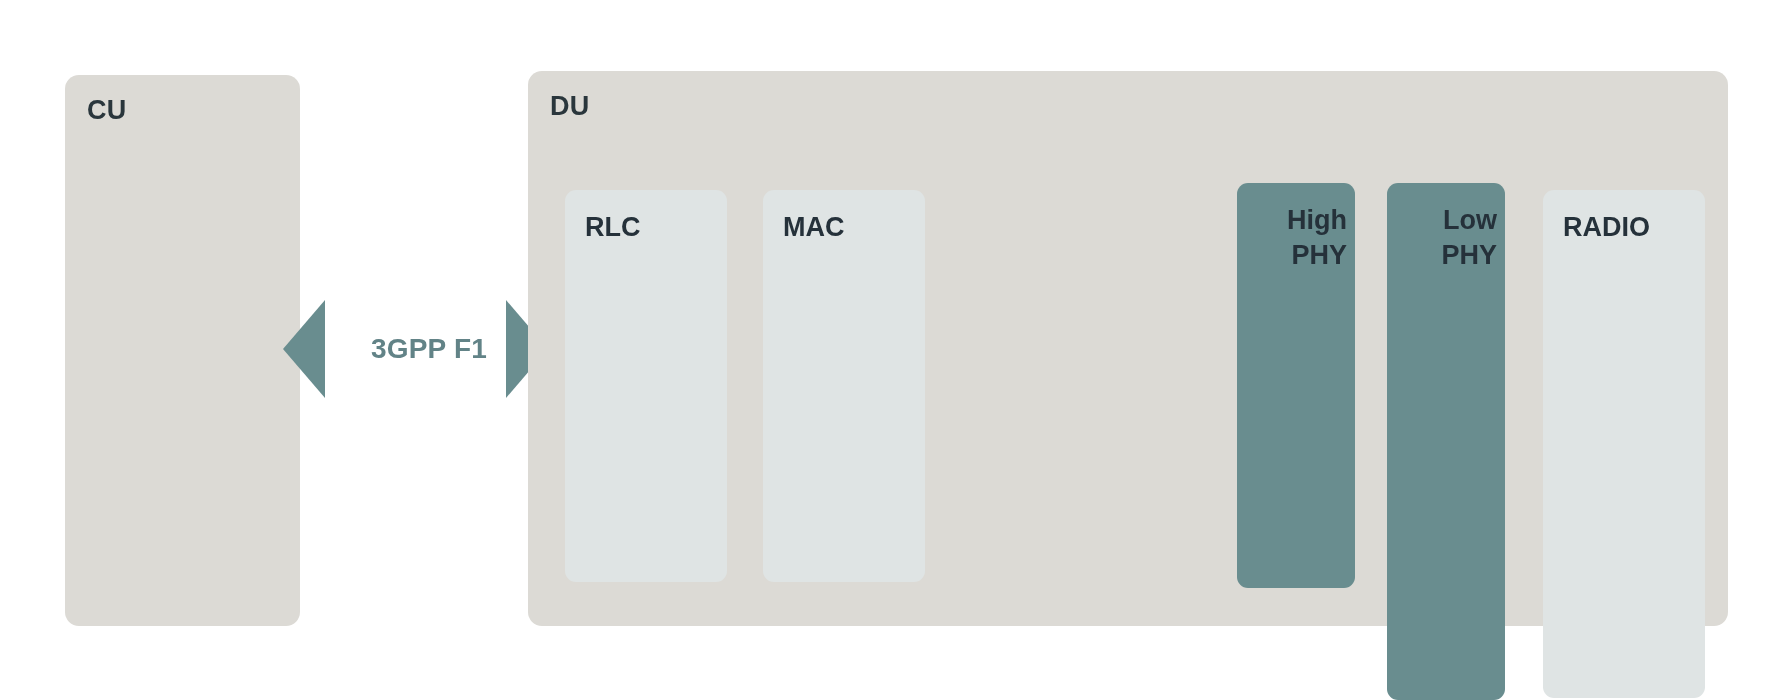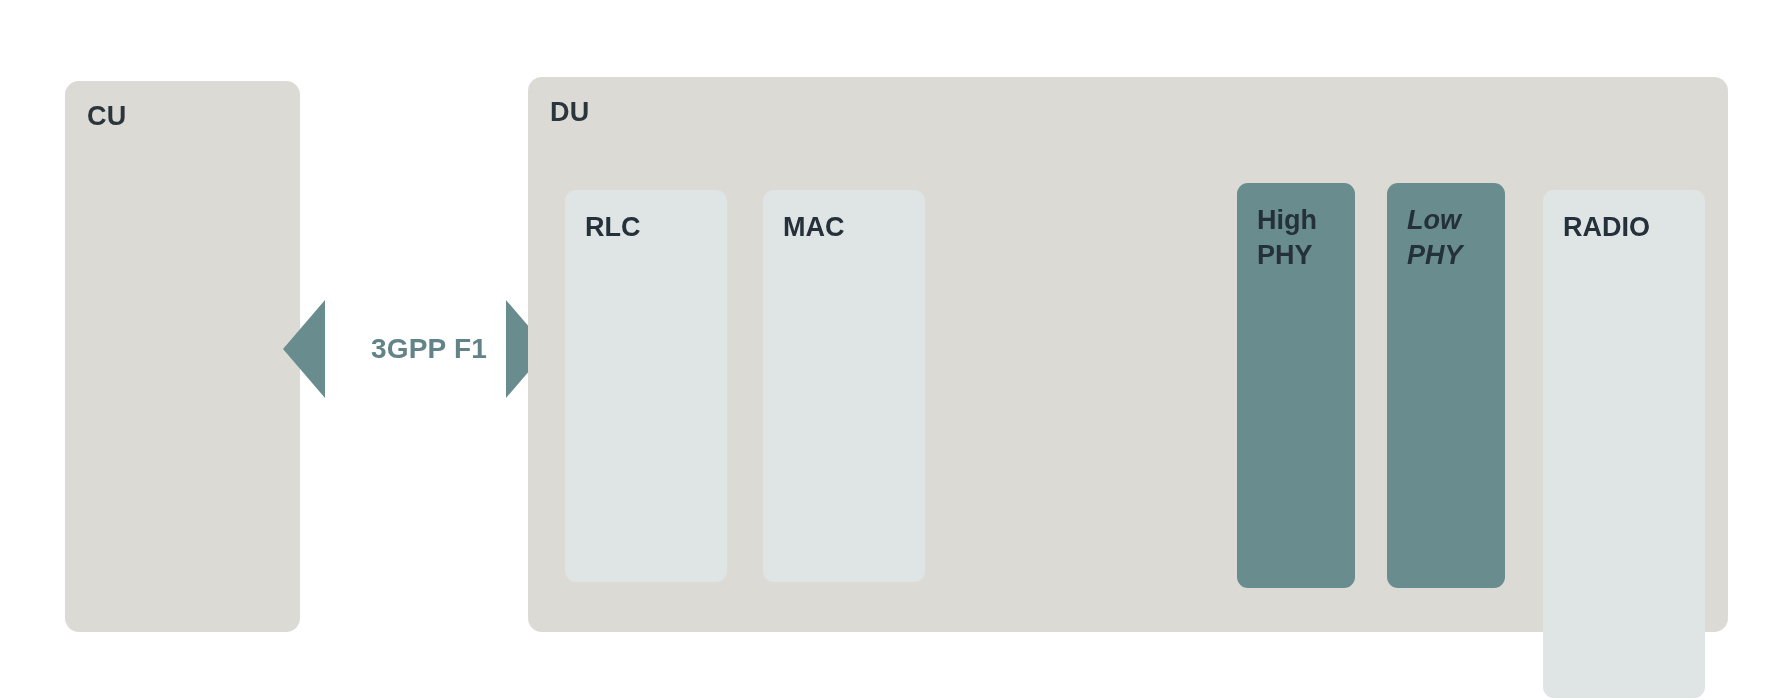--- a/index.html
+++ b/index.html
@@ -20,21 +20,20 @@
     background: #ffffff;
     overflow: hidden;
   }
 
   
   .panel {
     position: absolute;
     background: #dcdad5;
     border-radius: 14px;
     box-sizing: border-box;
-    margin-top: 6px;
   }
   .panel-title {
     position: absolute;
     left: 22px;
     top: 22px;
     font-size: 27px;
     font-weight: bold;
     color: #2a363c;
     letter-spacing: 0.3px;
     line-height: 1;
@@ -69,35 +68,36 @@
     top: 20px;
     right: 8px;
     font-size: 27px;
     font-weight: bold;
     color: #25313a;
     line-height: 1.28;
     white-space: pre-line;
   }
   .block.teal .block-label {
     color: #25313a;
+    text-align: right;
   }
 
   
   #block-cu-proto {
     left: 105px;
     top: 190px;
     width: 155px;
     height: 392px;
   }
 
   
   #block-rlc  { left: 565px;  top: 190px; width: 162px; height: 392px; }
   #block-mac  { left: 763px;  top: 190px; width: 162px; height: 392px; }
   #block-highphy { left: 1237px; top: 183px; width: 118px; height: 405px; }
-  #block-lowphy  { left: 1387px; top: 183px; width: 118px; height: 405px; font-style: italic; }
+  #block-lowphy  { left: 1387px; top: 183px; width: 118px; height: 517px; }
   #block-radio   { left: 1543px; top: 190px; width: 162px; height: 508px; }
 
   
   #f1-group {
     position: absolute;
     left: 283px;
     top: 300px;
     width: 265px;
     height: 98px;
   }

